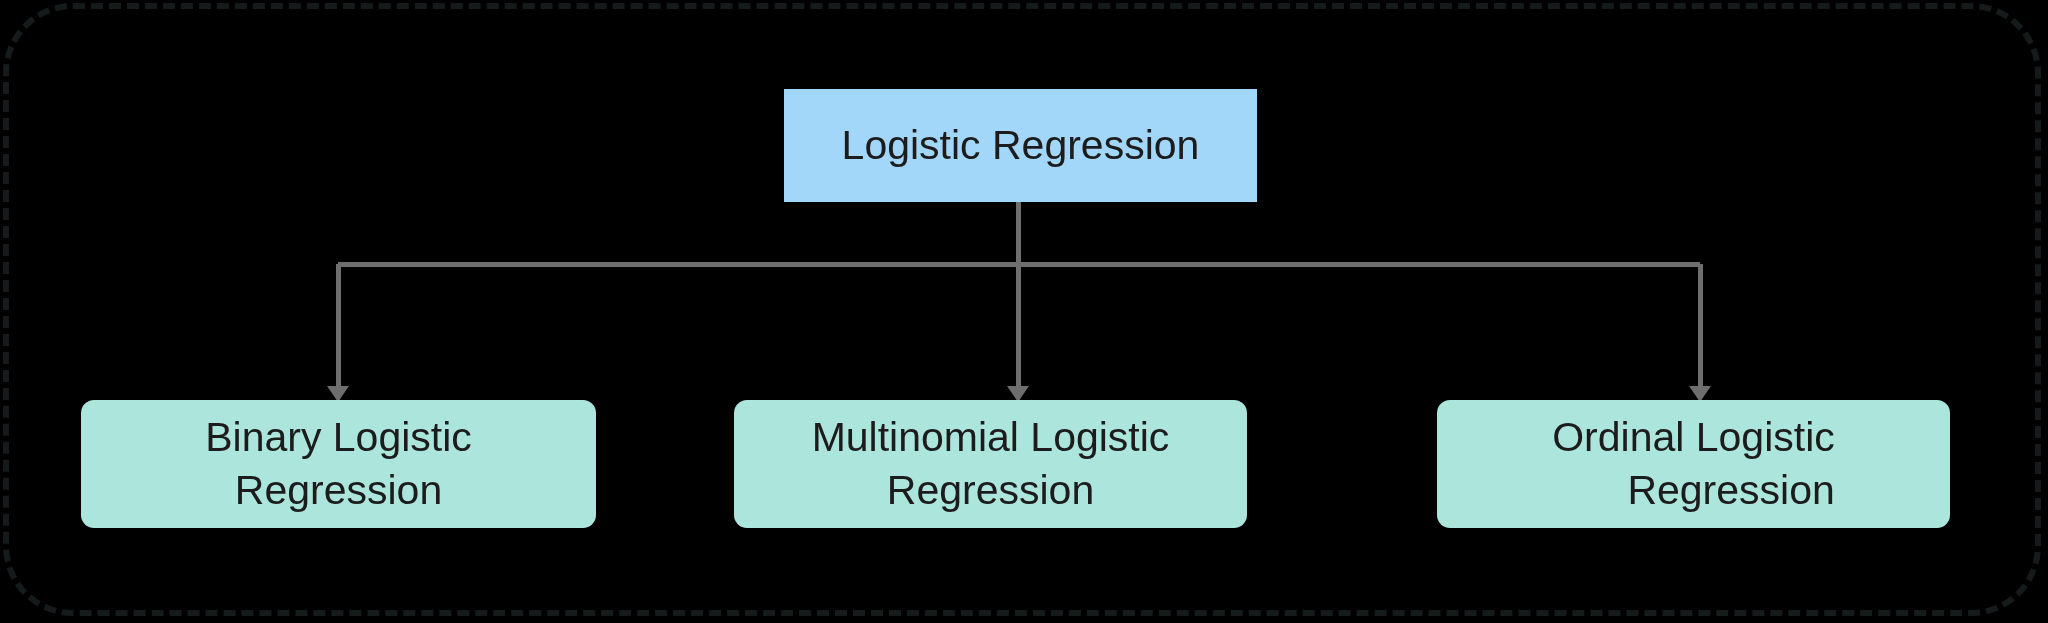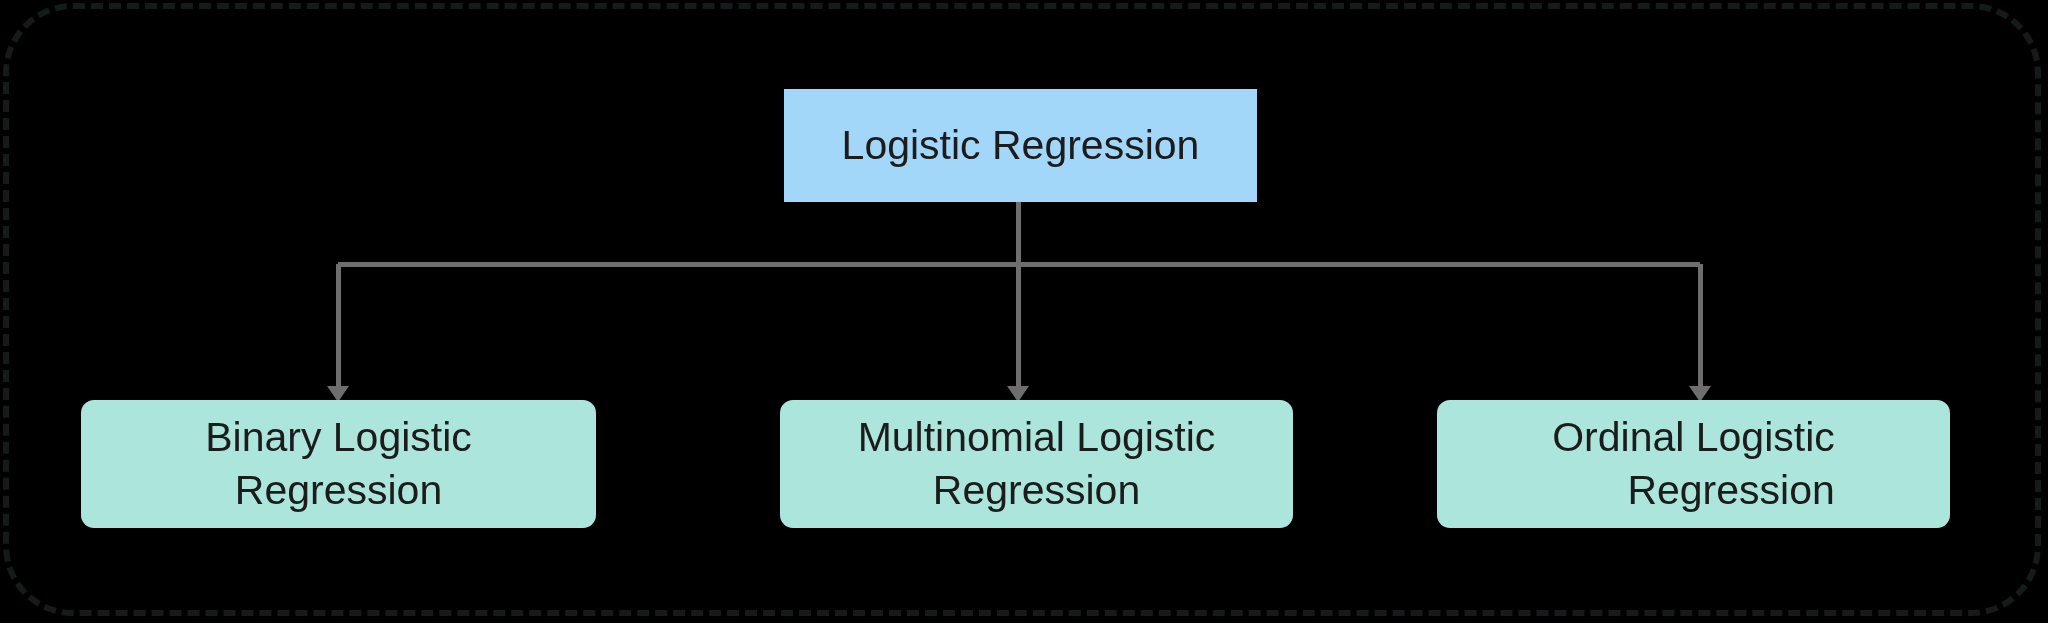--- a/index.html
+++ b/index.html
@@ -99,21 +99,21 @@
 
   <div class="node node-root" style="left:784px; top:73px; width:473px; height:113px;margin-top:16px;">
     <span class="node-label">Logistic Regression</span>
   </div>
 
   <div class="node node-child" style="left:81px; top:400px; width:515px; height:128px;">
     <span class="node-label">Binary Logistic
 Regression</span>
   </div>
 
-  <div class="node node-child" style="left:780px; top:400px; width:513px; height:128px;">
+  <div class="node node-child" style="left:734px; top:400px; width:513px; height:128px;">
     <span class="node-label">Multinomial Logistic
 Regression</span>
   </div>
 
   <div class="node node-child" style="left:1437px; top:400px; width:513px; height:128px;text-align:right;">
     <span class="node-label">Ordinal Logistic
 Regression</span>
   </div>
 
 </div>

